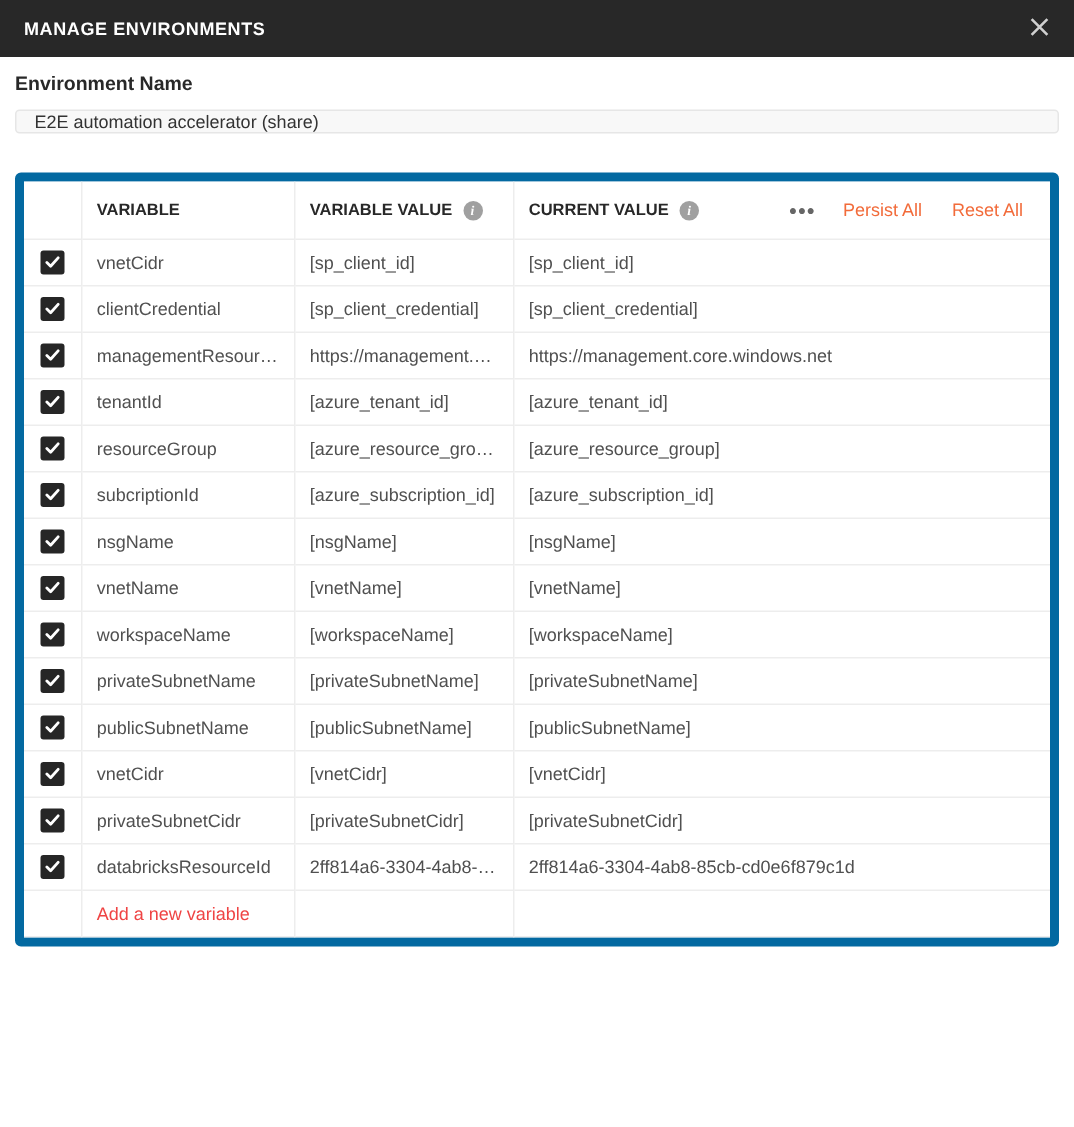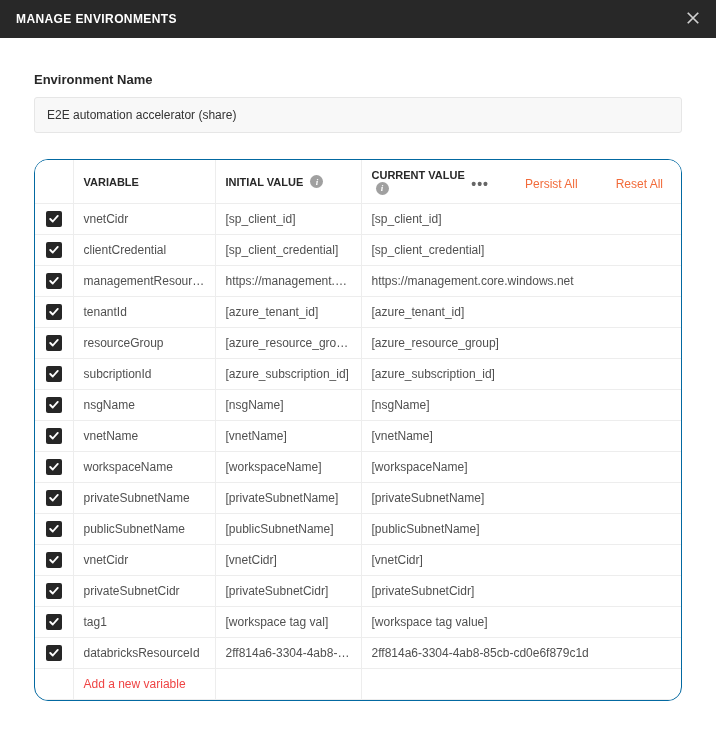--- a/index.html
+++ b/index.html
@@ -32,46 +32,46 @@
     font-weight: 600;
     letter-spacing: 0.4px;
   }
   .close-btn {
     color: #d0d0d0;
     cursor: pointer;
     font-size: 18px;
     line-height: 1;
   }
   .modal-body {
-    padding: 34px;
+    padding: 10px;
     flex: 1;
     overflow: auto;
   }
   .form-label {
     font-size: 13px;
     font-weight: 600;
     color: #282828;
     margin-bottom: 10px;
     display: block;
   }
   .name-input {
     width: 100%;
-    height: 36px;
+    height: 16px;
     border: 1px solid #e6e6e6;
     border-radius: 3px;
     background: #f8f8f8;
     padding: 0 12px;
     font-size: 12px;
     color: #333;
     outline: none;
   }
   .table-wrap {
     margin-top: 26px;
-    border: 1px solid #0369a1;
-    border-radius: 14px;
+    border: 6px solid #0369a1;
+    border-radius: 4px;
     overflow: hidden;
   }
   table {
     width: 100%;
     border-collapse: collapse;
     table-layout: fixed;
   }
   thead th {
     background: #fff;
     border-bottom: 1px solid #ededed;
@@ -128,21 +128,20 @@
     gap: 4px;
   }
   .action-btn {
     background: none;
     border: none;
     color: #f26b3a;
     font-size: 12px;
     cursor: pointer;
     padding: 4px 8px;
     white-space: nowrap;
-    margin-left: 18px;
   }
   .more-btn {
     color: #666;
     cursor: pointer;
     padding: 2px 6px;
     font-size: 14px;
     letter-spacing: 1px;
     font-weight: 700;
   }
   .info-icon {
@@ -188,25 +187,25 @@
           <col class="col-init">
           <col class="col-curr">
         </colgroup>
         <thead>
           <tr>
             <th></th>
             <th>
               <span class="th-label">VARIABLE</span>
             </th>
             <th>
-              <span class="th-label">INITIAL VALUE</span>
+              <span class="th-label">VARIABLE VALUE</span>
               <span class="info-icon">i</span>
             </th>
             <th>
-              <div style="display:flex;align-items:flex-end;justify-content:space-between;">
+              <div style="display:flex;align-items:center;justify-content:space-between;">
                 <span>
                   <span class="th-label">CURRENT VALUE</span>
                   <span class="info-icon">i</span>
                 </span>
                 <span class="header-actions">
                   <span class="more-btn">•••</span>
                   <button class="action-btn">Persist All</button>
                   <button class="action-btn">Reset All</button>
                 </span>
               </div>
@@ -343,30 +342,20 @@
               <td>privateSubnetCidr</td>
               <td>[privateSubnetCidr]</td>
               <td>[privateSubnetCidr]</td>
             </tr>
             <tr>
               <td class="col-check" style="text-align: center;"><span class="checkbox">
                   <svg viewBox="0 0 16 16">
                     <path d="M2 8 L6 12 L14 3" stroke="#fff" stroke-width="3" fill="none" stroke-linecap="round" stroke-linejoin="round"></path>
                   </svg>
                 </span></td>
-              <td>tag1</td>
-              <td>[workspace tag val]</td>
-              <td>[workspace tag value]</td>
-            </tr>
-            <tr>
-              <td class="col-check" style="text-align: center;"><span class="checkbox">
-                  <svg viewBox="0 0 16 16">
-                    <path d="M2 8 L6 12 L14 3" stroke="#fff" stroke-width="3" fill="none" stroke-linecap="round" stroke-linejoin="round"></path>
-                  </svg>
-                </span></td>
               <td>databricksResourceId</td>
               <td>2ff814a6-3304-4ab8-85cb-cd0e6f879c1d</td>
               <td>2ff814a6-3304-4ab8-85cb-cd0e6f879c1d</td>
             </tr>
             <tr>
               <td></td>
               <td>Add a new variable</td>
               <td></td>
               <td></td>
             </tr>

